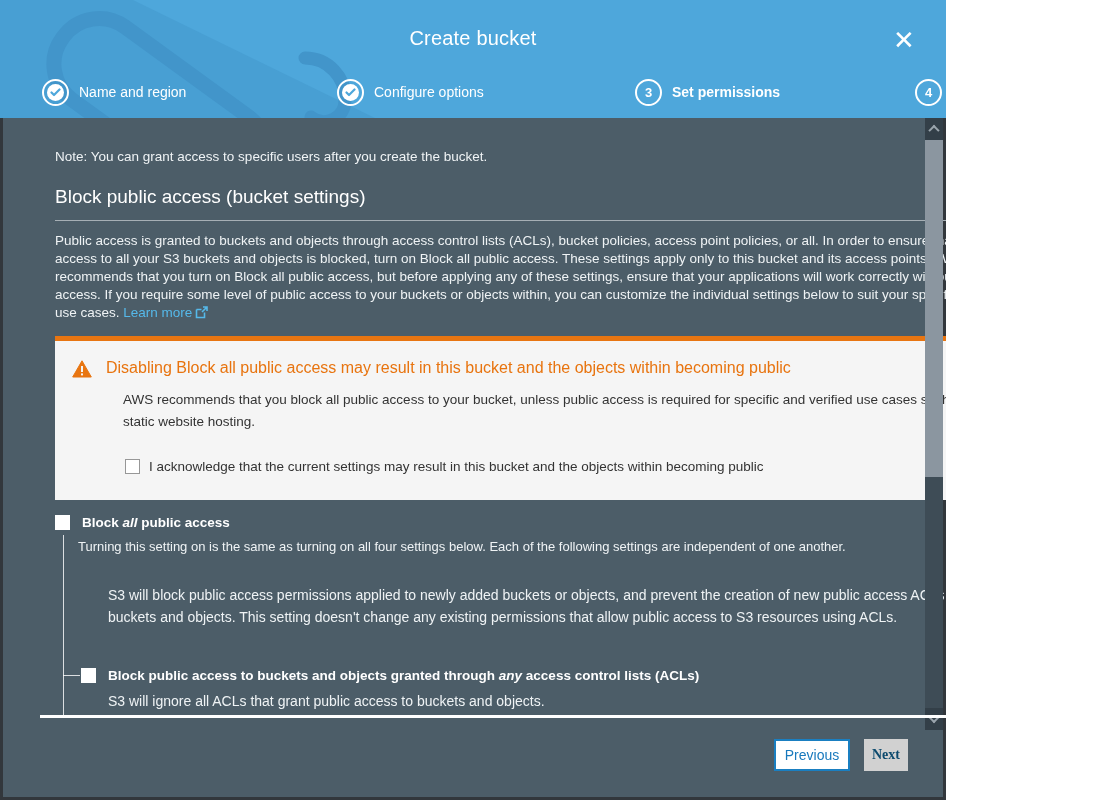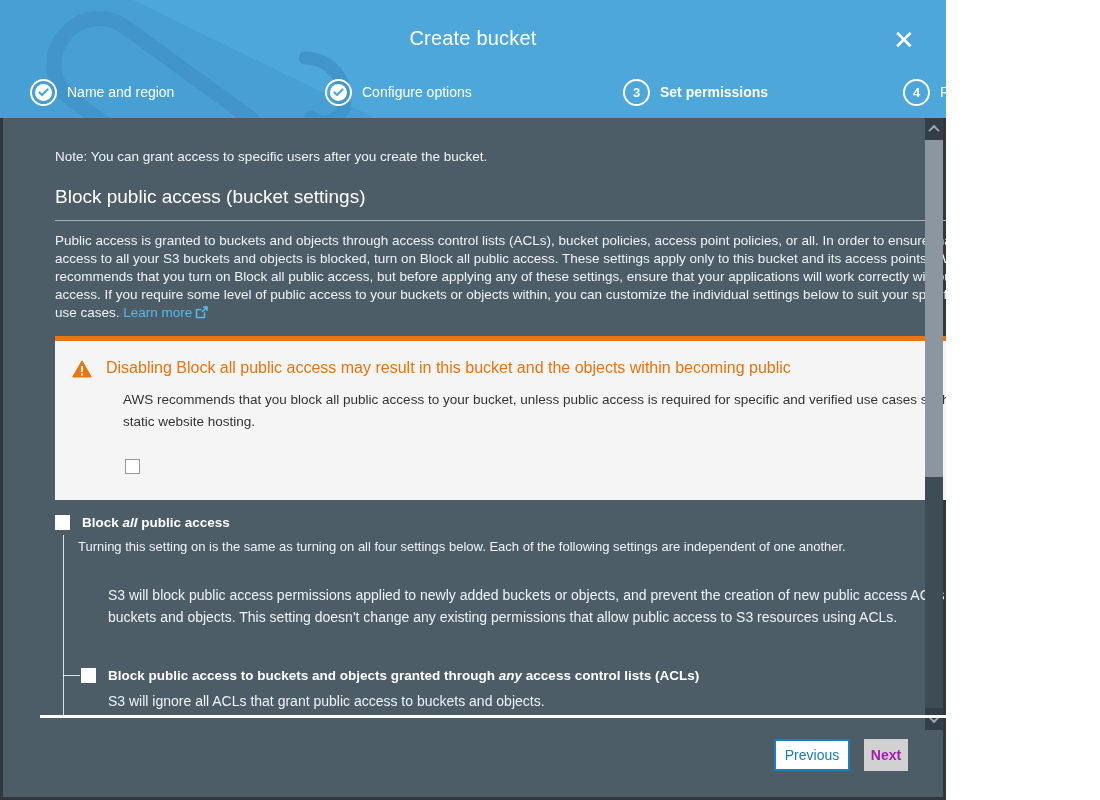--- a/index.html
+++ b/index.html
@@ -22,21 +22,21 @@
     position:absolute; top:27px; left:0; width:100%;
     text-align:center; color:#FFFFFF; font-size:20px; font-weight:400;
     letter-spacing:.2px;
   }
   .close-btn {
     position:absolute; top:24px; right:26px; width:32px; height:32px;
     color:#FFFFFF; font-size:26px; font-weight:300; line-height:32px;
     text-align:center; cursor:pointer;
   }
 
-  .steps { position:absolute; top:78px; left:0; right:0; height:30px; }
+  .steps { position:absolute; top:78px; left:12px; right:0; height:30px; }
   .step { position:absolute; height:28px; display:flex; align-items:center; }
   .step-circle {
     width:27px; height:27px; border:2px solid #FFFFFF; border-radius:50%;
     display:flex; align-items:center; justify-content:center; flex:none;
   }
   .step-circle .disc {
     width:17px; height:17px; background:#FFFFFF; border-radius:50%;
     display:flex; align-items:center; justify-content:center;
   }
   .step-circle.num { color:#FFFFFF; font-size:13px; font-weight:700; }
@@ -100,22 +100,22 @@
 
   
   .footer { position:absolute; top:718px; left:3px; right:3px; bottom:3px; background:#4C5D68; }
   .btn-previous {
     position:absolute; top:21px; right:93px; width:76px; height:32px;
     background:#FFFFFF; border:2px solid #1A7FC1; color:#1879BD;
     font-size:14px; font-family:"Liberation Sans",sans-serif; cursor:pointer;
   }
   .btn-next {
     position:absolute; top:21px; right:35px; width:44px; height:32px;
-    background:#D1D1D1; border:none; color:#a21caf; font-weight:700;
-    font-size:14px; font-family:Liberation Sans, sans-serif; cursor:default;
+    background:#D1D1D1; border:none; color:#0c4a6e; font-weight:700;
+    font-size:14px; font-family:Liberation Serif, serif; cursor:default;
   }
 
   
   .scrollbar {
     position:absolute; top:118px; right:3px; width:18px; height:612px;
     background:#3E4C56;
   }
   .sb-btn {
     position:absolute; left:0; width:18px; height:22px; background:#333F48;
     display:flex; align-items:center; justify-content:center; cursor:pointer;
@@ -196,20 +196,21 @@
             <path d="M10,0.8 L19.3,17 H0.7 Z" fill="#E87511" stroke="#E87511" stroke-width="1" stroke-linejoin="round"></path>
             <rect x="9" y="6" width="2" height="6" fill="#F5F5F5"></rect>
             <rect x="9" y="13.4" width="2" height="2" fill="#F5F5F5"></rect>
           </svg>
         </span>
         <div class="warn-title">Disabling Block all public access may result in this bucket and the objects within becoming public</div>
       </div>
       <div class="warn-body">AWS recommends that you block all public access to your bucket, unless public access is required for specific and verified use cases such as static website hosting.</div>
       <div class="ack-row">
         <span class="cb-light"></span>
+        <span class="ack-label">I acknowledge that the current settings may result in this bucket and the objects within becoming public</span>
       </div>
     </div>
 
     <div class="tree">
       <div class="vline"></div>
 
       <div class="row">
         <span class="cb-dark"></span>
         <span class="row-label"><span>Block </span><em>all</em><span> public access</span></span>
       </div>

